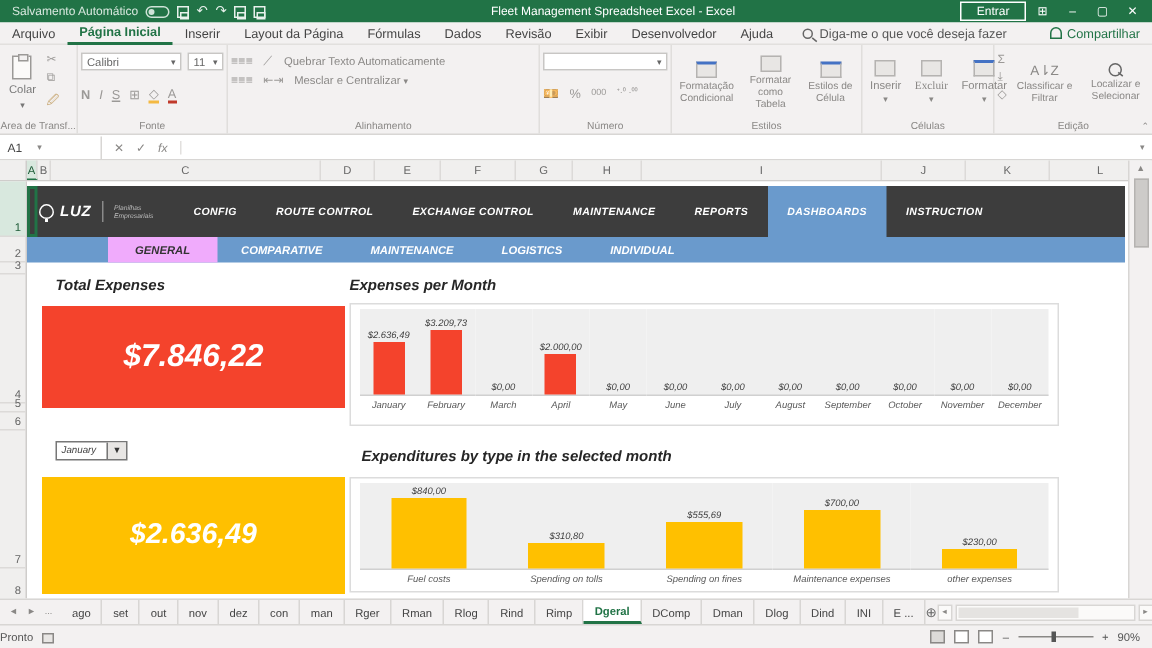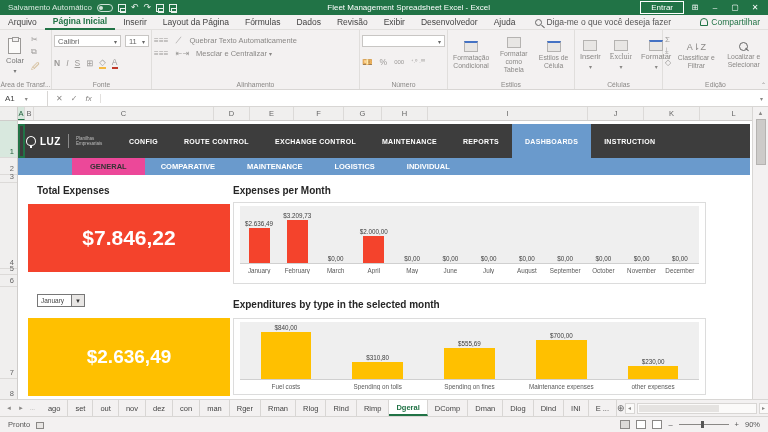--- a/index.html
+++ b/index.html
@@ -45,51 +45,51 @@
   .glyphbtn { color:#9b9997; font-size:8.5px; line-height:1; }
   .alignrows { display:flex; flex-direction:column; gap:4px; padding-top:3px; }
   .lines { letter-spacing:-1px; color:#9b9997; font-size:8px; }
   .stackbtn { display:flex; flex-direction:column; align-items:center; justify-content:center; gap:2px; padding:0 3px; text-align:center; line-height:1.15; color:#8a8886; }
   .sticon { width:14px; height:11px; border:1px solid #b5b3b1; background:#e8e6e4; }
   .sticon.blue-top { border-top:2px solid #4472c4; }
 
   
   #formulabar { position:absolute; left:0; top:90px; width:768px; height:17px; background:#fff; border-bottom:1px solid #d8d6d4;
     display:flex; align-items:center; font-size:8px; color:#444; }
-  .namebox { width:48px; height:15px; border-right:1px solid #d8d6d4; display:flex; align-items:center; padding-left:5px; gap:10px; }
+  .namebox { width:68px; height:15px; border-right:1px solid #d8d6d4; display:flex; align-items:center; padding-left:5px; gap:10px; }
   .fxbtns { display:flex; align-items:center; gap:8px; padding:0 8px; color:#8a8886; border-right:1px solid #e2e0de; }
   .fbar-chev { margin-left:auto; padding-right:5px; color:#8a8886; }
 
   
   #colheads { position:absolute; left:0; top:107px; width:768px; height:14px; background:#f0efee; border-bottom:1px solid #cfcdcb;
     display:flex; font-size:7.5px; color:#666; }
   .corner { width:18px; border-right:1px solid #cfcdcb; background:#f0efee; }
   .colh { border-right:1px solid #dcdad8; display:flex; align-items:center; justify-content:center; }
   .colh.selected { background:#d8e8de; border-bottom:1px solid #217346; color:#1e5c38; }
   #rowgutter { position:absolute; left:0; top:121px; width:18px; height:278px; background:#f0efee; border-right:1px solid #cfcdcb;
     display:flex; flex-direction:column; font-size:7.5px; color:#666; }
   .rowh { border-bottom:1px solid #dcdad8; display:flex; align-items:flex-end; justify-content:flex-end; padding:0 3px 1px 0; }
   .rowh.selected { background:#d8e8de; color:#1e5c38; }
 
   
-  #sheet { position:absolute; left:18px; top:121px; width:734px; height:278px; background:#fff; overflow:hidden; }
+  #sheet { position:absolute; left:18px; top:121px; width:734px; height:278px; background:#fff; overflow:hidden;font-style:italic; }
   #navbar { position:absolute; left:0; top:3px; width:732px; height:34px; background:#3d3d3d; display:flex; align-items:stretch; }
   .brand { display:flex; align-items:center; gap:4px; padding:0 10px 0 8px; }
   .bulb { width:10px; height:10px; border:1.5px solid #fff; border-radius:50% 50% 50% 50%/55% 55% 45% 45%; position:relative; }
   .bulb::after { content:""; position:absolute; left:2.5px; top:9px; width:2px; height:2px; background:#fff; }
   .brand-name { color:#fff; font-size:10px; font-weight:bold; letter-spacing:.5px; }
   .brand-sep { width:1px; height:14px; background:#8a8a8a; margin:0 3px; }
   .brand-sub { color:#bdbdbd; font-size:4.5px; line-height:1.2; width:30px; }
   .nav-items { flex:1; display:flex; align-items:stretch; }
   .nav-item { display:flex; align-items:center; padding:0 13px; color:#fff; font-size:7px; font-weight:bold; letter-spacing:.3px; white-space:nowrap; }
   .nav-item.active { background:#6a9acc; }
   #selcell { position:absolute; left:0; top:3px; width:7px; height:34px; border:2px solid #217346; background:transparent; }
   #subtabbar { position:absolute; left:0; top:37px; width:732px; height:17px; background:#6a9acc; display:flex; align-items:stretch; font-size:7.5px; }
   .subtab { display:flex; align-items:center; padding:0 16px; color:#fff; font-weight:bold; white-space:nowrap; }
-  .subtab.active { background:#ec4899; color:#333; margin-left:54px; padding:0 18px; }
+  .subtab.active { background:#f0abfc; color:#333; margin-left:54px; padding:0 18px; }
 
   .sec-title { position:absolute; font-size:10px; font-weight:bold; color:#262626; }
   #redbox { position:absolute; left:10px; top:83px; width:202px; height:68px; background:#f4432c; display:flex; align-items:center; justify-content:center; }
   #redbox .bigval { color:#fff; font-size:21px; font-weight:bold; }
   #yellowbox { position:absolute; left:10px; top:197px; width:202px; height:78px; background:#ffc000; display:flex; align-items:center; justify-content:center; }
   #yellowbox .bigval { color:#fff; font-size:19px; font-weight:bold; }
 
   .spendrow { position:absolute; left:19px; top:173px; display:flex; align-items:center; gap:4px; }
   .spend-label { font-size:9px; font-weight:bold; color:#262626; }
   .mdrop { display:flex; align-items:stretch; height:13px; border:1px solid #777; background:#fff; }
@@ -122,21 +122,21 @@
   .sheet-tab.active { background:#fff; color:#217346; font-weight:bold; border-bottom:2px solid #217346; }
   .addtab { display:flex; align-items:center; justify-content:center; width:16px; color:#666; font-size:9px; }
   .hscroll { margin-left:auto; display:flex; align-items:center; gap:2px; padding-right:6px; }
   .hs-btn { width:10px; height:11px; background:#fbfaf9; border:1px solid #d8d6d4; display:flex; align-items:center; justify-content:center; font-size:5px; color:#8a8886; }
   .hs-track { width:120px; height:11px; background:#fbfaf9; border:1px solid #d8d6d4; position:relative; }
   .hs-thumb { position:absolute; left:1px; top:1px; width:80px; height:7px; background:#e5e3e1; }
 
   
   #statusbar { position:absolute; left:0; top:416px; width:768px; height:16px; background:#f3f1f1; border-top:1px solid #d8d6d4;
     display:flex; align-items:center; font-size:7.5px; color:#555; }
-  .st-left { display:flex; align-items:flex-end; gap:6px; padding-left:8px; }
+  .st-left { display:flex; align-items:flex-end; gap:6px; }
   .rec-ic { width:8px; height:7px; border:1px solid #8a8886; background:#e8e6e4; }
   .st-right { margin-left:auto; display:flex; align-items:center; gap:6px; padding-right:8px; }
   .view-ic { width:10px; height:9px; border:1px solid #8a8886; background:#fff; }
   .view-ic.active { background:#dcdad8; }
   .zoom-track { width:50px; height:1px; background:#8a8886; position:relative; }
   .zoom-thumb { position:absolute; left:22px; top:-3px; width:3px; height:7px; background:#555; }
 </style>
 </head>
 <body>
 
@@ -563,21 +563,21 @@
   <div class="spendrow">
     <div class="mdrop">
       <span class="mdrop-val">January</span>
       <span class="mdrop-btn">▼</span>
     </div>
   </div>
   <div id="yellowbox">
     <span class="bigval">$2.636,49</span>
   </div>
 
-  <div class="sec-title" style="left:215px; top:178px;">Expenditures by type in the selected month</div>
+  <div class="sec-title" style="left:223px; top:178px;">Expenditures by type in the selected month</div>
   <div class="chart-panel" id="type-panel">
     <div class="chart-body">
         <div class="slot">
           <div class="plot">
             <div class="blabel">$840,00</div>
             <div class="bar" style="height: 47px; background: rgb(255, 192, 0);"></div>
           </div>
           <div class="cat">Fuel costs</div>
         </div>
         <div class="slot">

